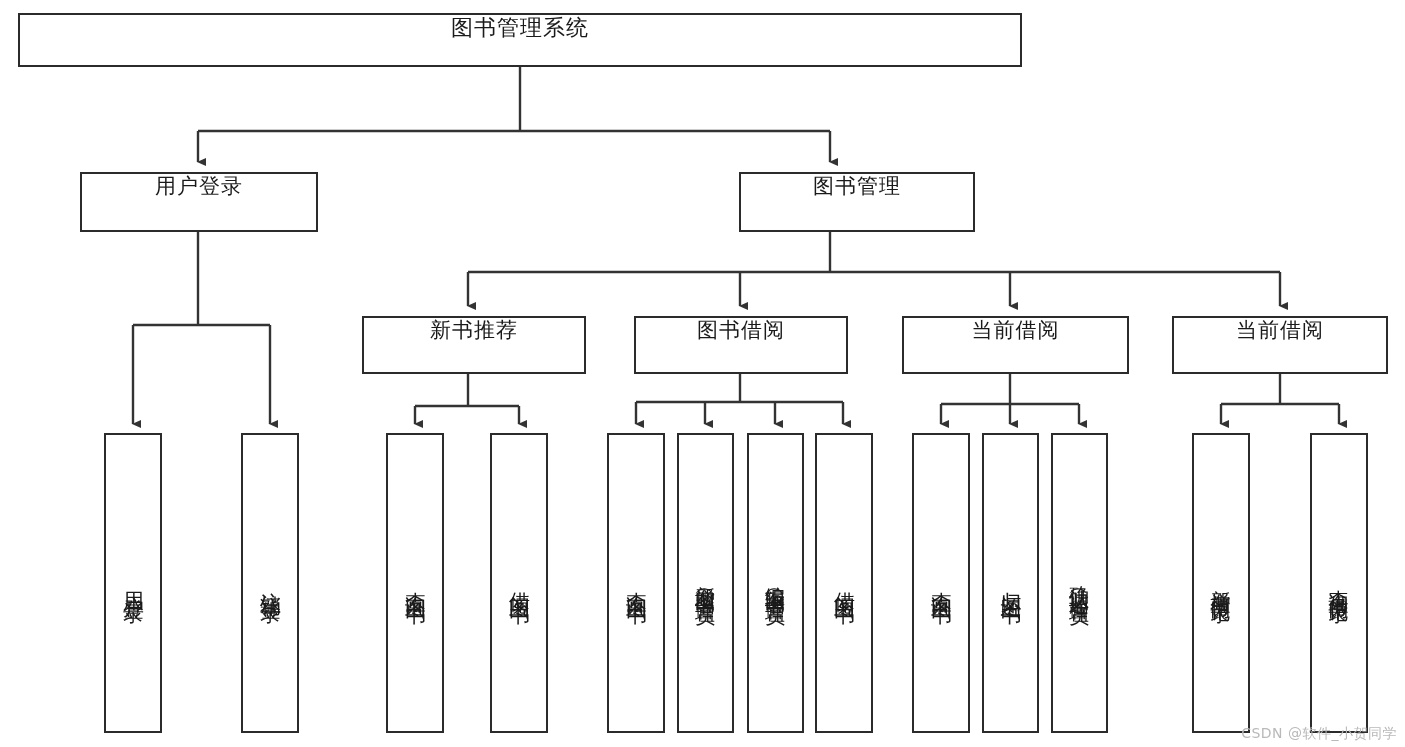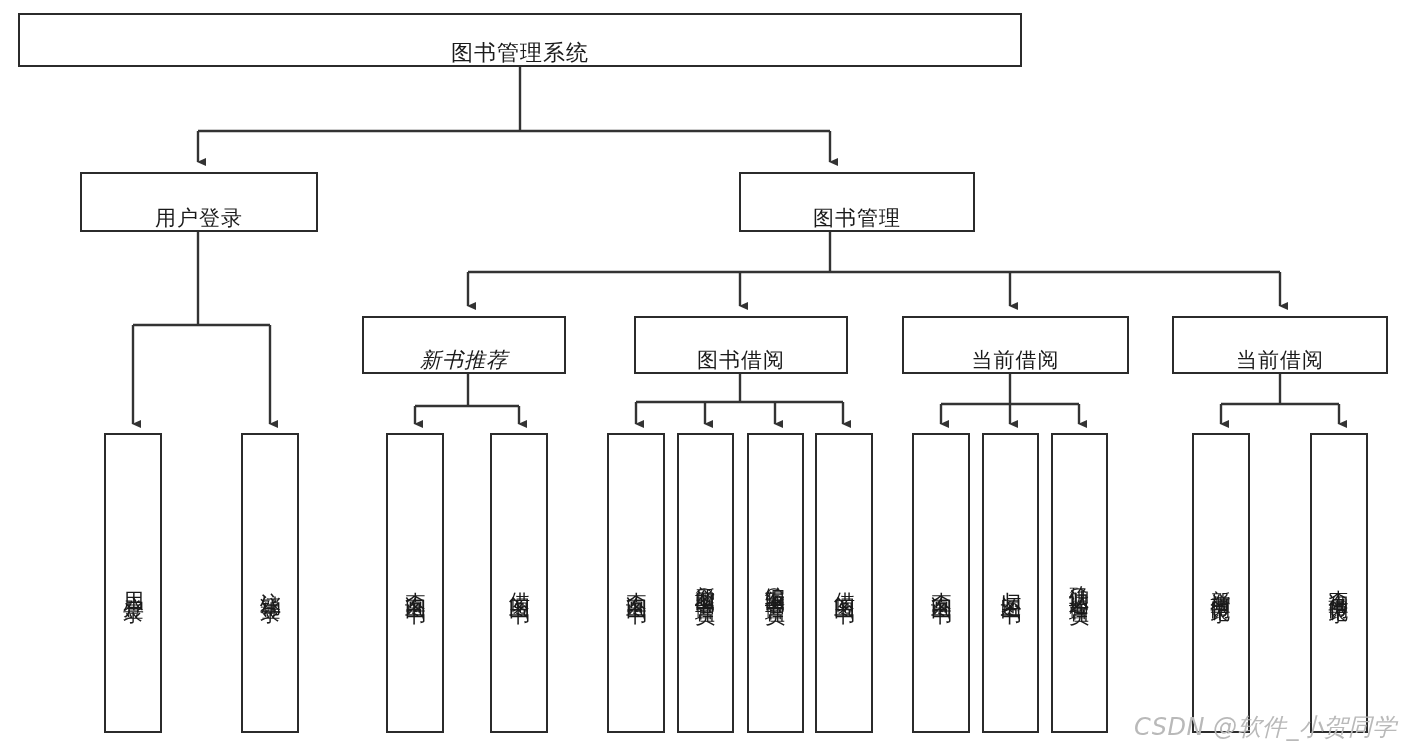--- a/index.html
+++ b/index.html
@@ -13,21 +13,21 @@
   #diagram{position:relative;width:1405px;height:747px;}
 
   svg.connectors{position:absolute;left:0;top:0;width:1405px;height:747px;pointer-events:none;}
 
   .node{
     position:absolute;
     box-sizing:border-box;
     background:#ffffff;
     border:2px solid #2b2b2b;
     display:flex;
-    align-items:flex-end;
+    align-items:flex-start;
     justify-content:center;
     color:#1a1a1a;
   }
   .node .lbl{
     display:block;
     text-align:center;
     white-space:nowrap;
     line-height:1.15;
   }
 
@@ -47,25 +47,24 @@
     font-size:21px;
     letter-spacing:4px;
     white-space:nowrap;
     line-height:1;
   }
   .node.vert.tall .lbl{ letter-spacing:3px; font-size:20px; }
 
   #watermark{
     position:absolute;
     right:8px;bottom:4px;
-    font-size:24px;
+    font-size:14px;
     color:#b9b9b9;
     white-space:nowrap;
     letter-spacing:0.5px;
-    font-style:italic;
   }
 </style>
 </head>
 <body>
 
 <div id="diagram">
 
   <svg class="connectors" viewBox="0 0 1405 747">
     <defs>
       <marker id="arw" markerWidth="10" markerHeight="10" refX="4" refY="8" orient="auto" markerUnits="userSpaceOnUse">
@@ -121,21 +120,21 @@
   </div>
 
   <div class="node horiz" style="left:80px;top:172px;width:238px;height:60px;">
     <span class="lbl">用户登录</span>
   </div>
 
   <div class="node horiz" style="left:712px;top:172px;width:236px;height:60px;margin-left:27px;">
     <span class="lbl">图书管理</span>
   </div>
 
-  <div class="node horiz" style="left:362px;top:316px;width:204px;height:58px;font-style:italic;">
+  <div class="node horiz" style="left:362px;top:316px;width:224px;height:58px;">
     <span class="lbl">新书推荐</span>
   </div>
 
   <div class="node horiz" style="left:634px;top:316px;width:214px;height:58px;">
     <span class="lbl">图书借阅</span>
   </div>
 
   <div class="node horiz" style="left:902px;top:316px;width:227px;height:58px;">
     <span class="lbl">当前借阅</span>
   </div>

